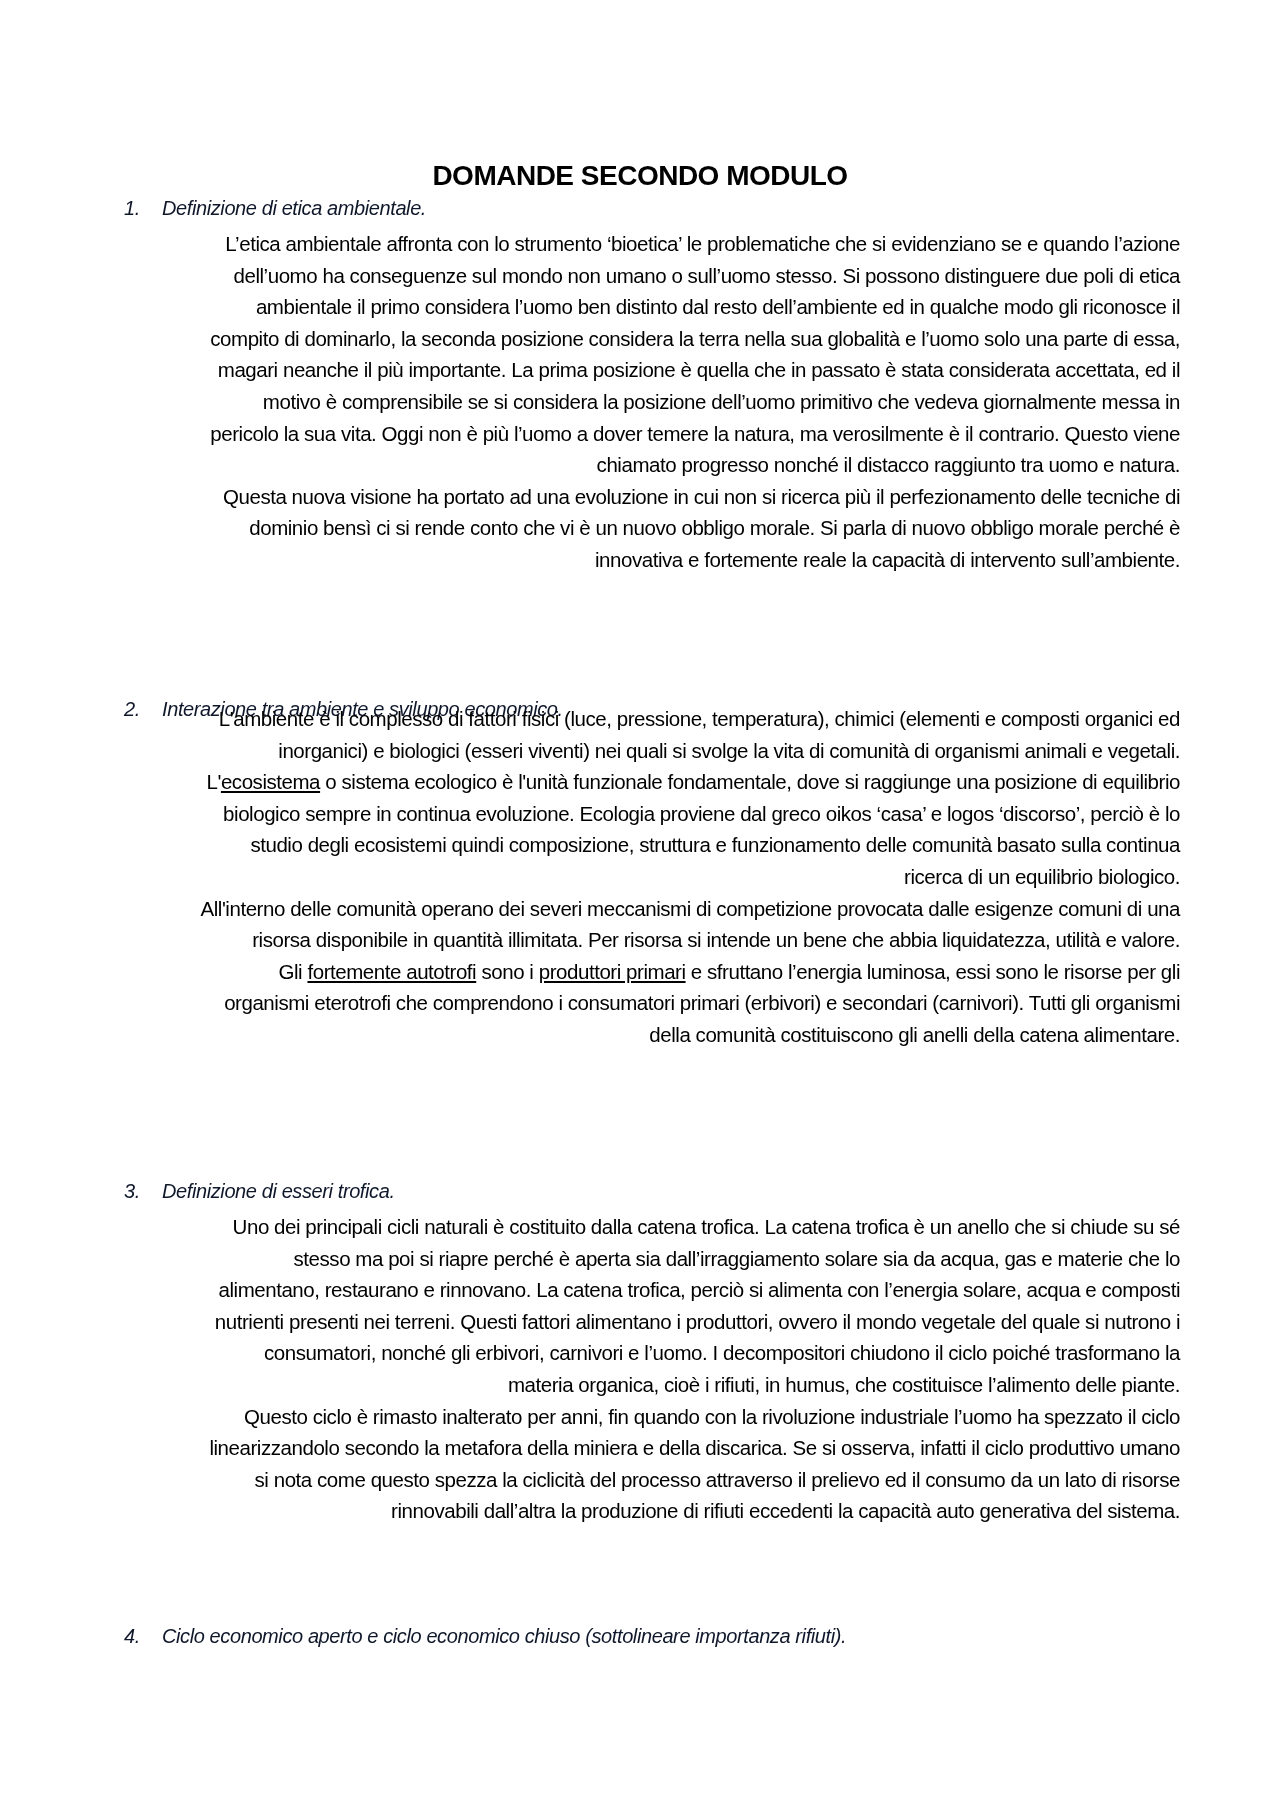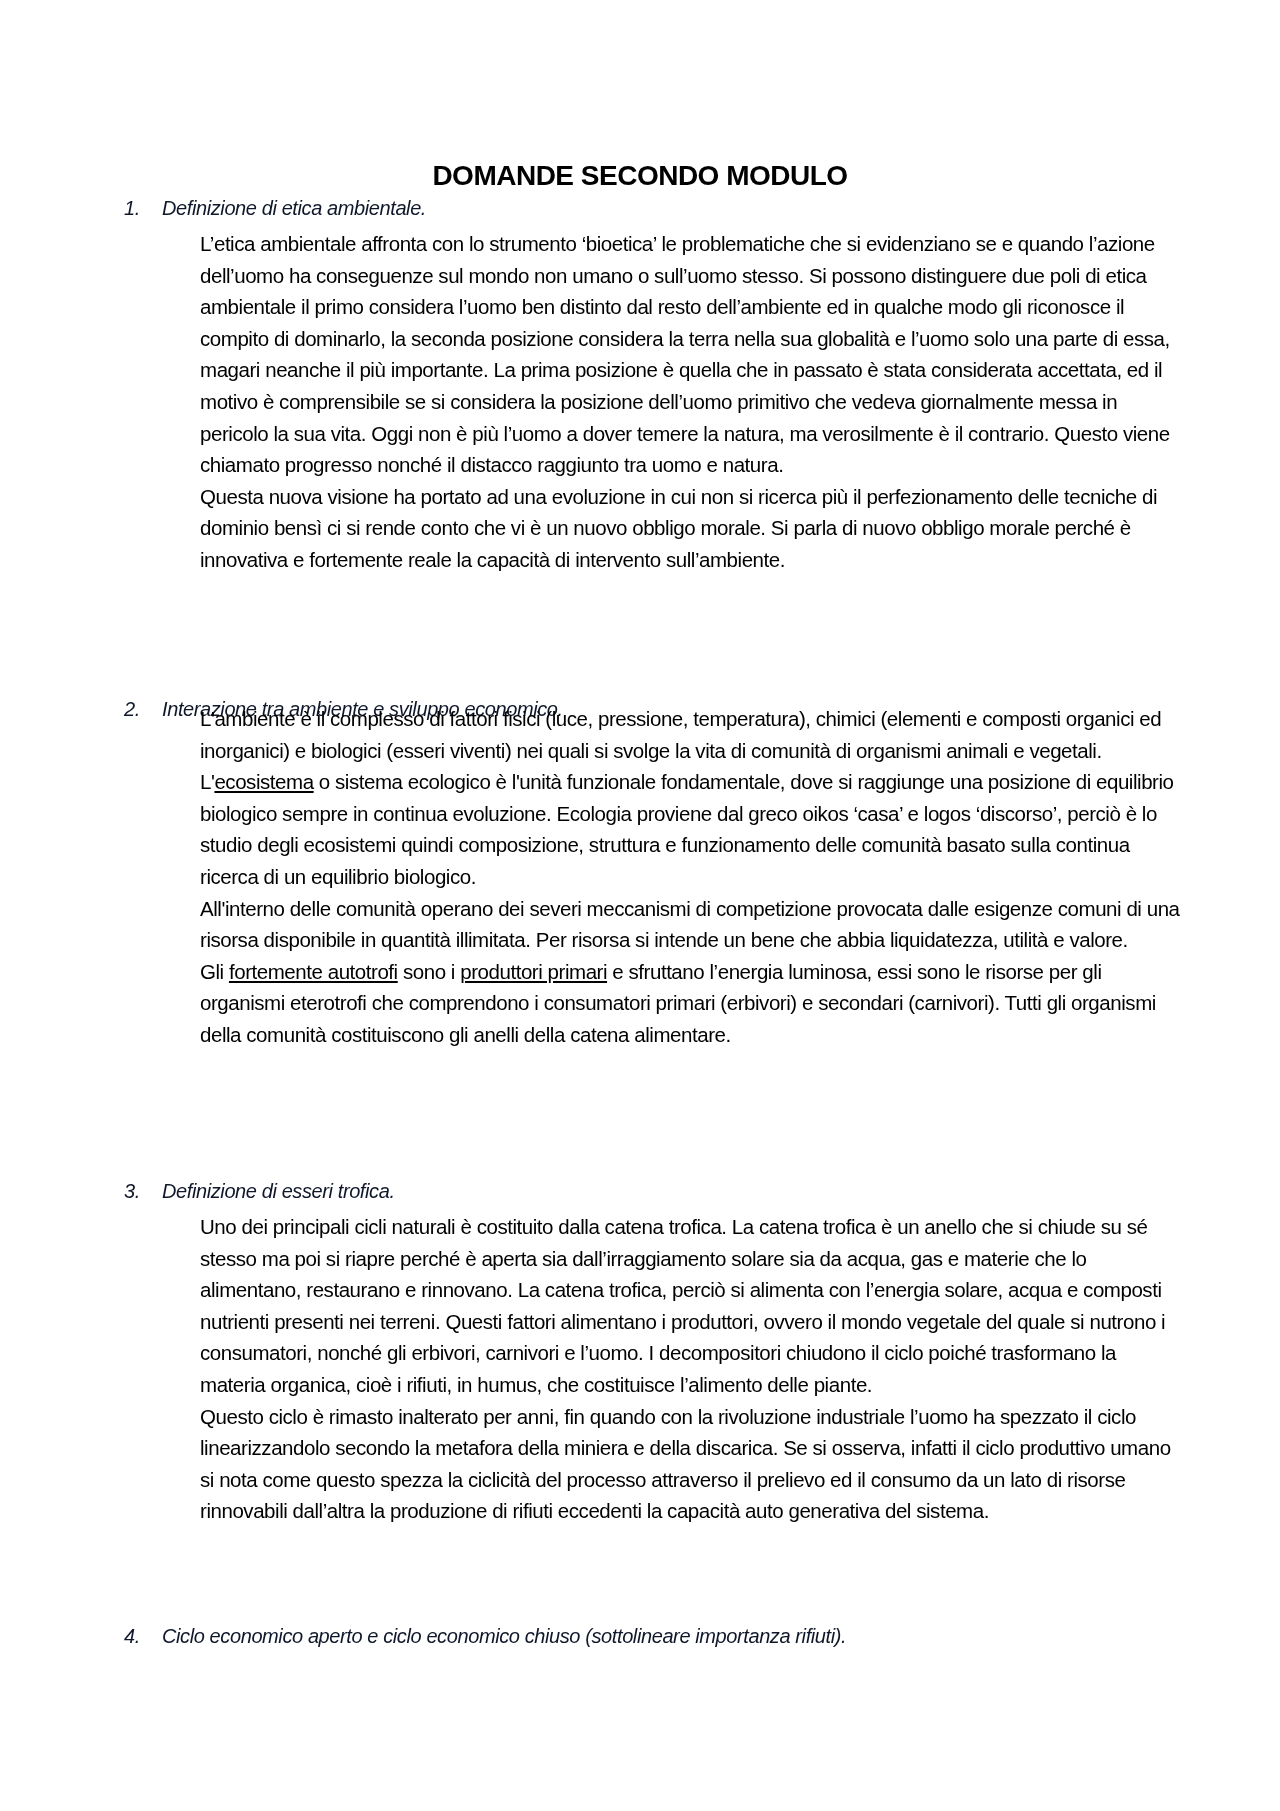--- a/index.html
+++ b/index.html
@@ -12,21 +12,21 @@
       position: absolute; top: 160px; left: 0; width: 1280px; text-align: center;
       font-weight: bold; font-size: 28px; letter-spacing: -0.5px;
     }
     .q {
       position: absolute; left: 124px; color: #0f172a; font-style: italic;
       font-size: 20px; letter-spacing: -0.4px;
     }
     .q .num { display: inline-block; width: 38px; }
     .body {
       position: absolute; left: 200px; width: 980px;
-      font-size: 20.5px; line-height: 31.6px; letter-spacing: -0.45px;
+      font-size: 20.5px; line-height: 31.6px; letter-spacing: -0.45px; text-align: right;
     }
     .body p { margin: 0; }
     u { }
   </style>
 </head>
 <body>
 
 <div class="page">
   <div class="title">DOMANDE SECONDO MODULO</div>
 

